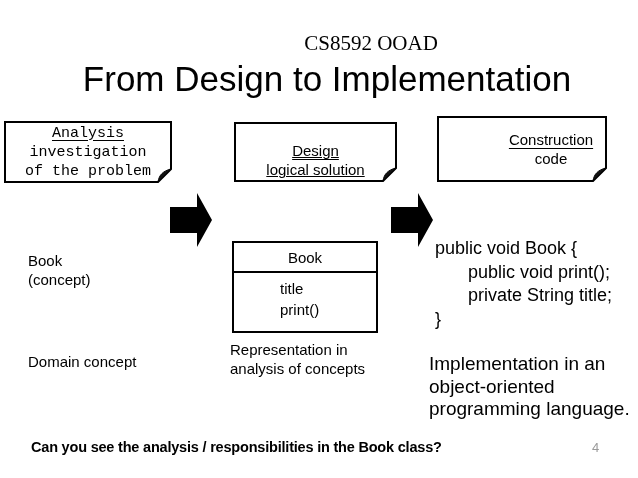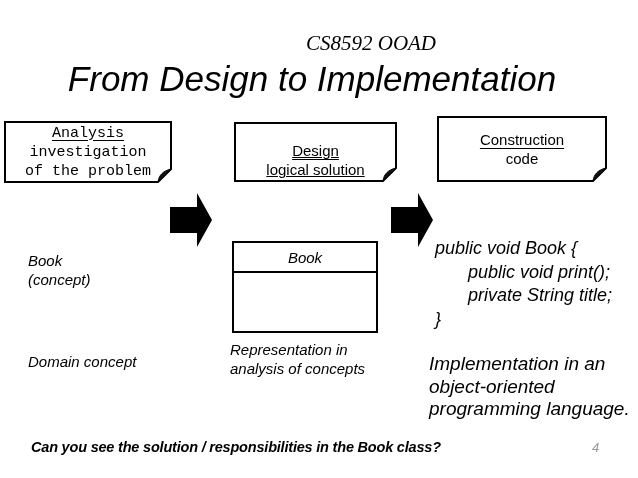--- a/index.html
+++ b/index.html
@@ -4,29 +4,29 @@
 <style>
   html, body { margin: 0; padding: 0; background: #e8e8e8; }
   .slide {
     position: relative;
     width: 638px; height: 478px;
     background: #ffffff;
     font-family: "Liberation Sans", sans-serif;
     color: #000000;
     overflow: hidden;
   }
-  .abs { position: absolute; font-style: italic; }
+  .abs { position: absolute; }
 
   .course-code {
     top: 31px; left: 371px; transform: translateX(-50%);
     font-family: "Liberation Serif", serif;
     font-size: 21px; white-space: nowrap;
   }
   .main-title {
-    top: 59px; left: 312px; transform: translateX(-50%);
+    top: 59px; left: 327px; transform: translateX(-50%);
     font-size: 35px; font-weight: 400; white-space: nowrap;
   }
 
   .note { position: absolute; }
   .note svg { position: absolute; left: 0; top: 0; }
   .note-text {
     position: relative; z-index: 1;
     width: 100%; height: 100%;
     display: flex; flex-direction: column;
     align-items: center; justify-content: center;
@@ -90,21 +90,21 @@
     <svg width="163" height="60" viewBox="0 0 163 60">
       <path d="M1,1 H162 V46 L149,59 H1 Z" fill="#ffffff" stroke="#000000" stroke-width="2"></path>
       <path d="M149,59 L162,46 C154,48 150,52 149,59 Z" fill="#111111" stroke="#000000" stroke-width="1"></path>
     </svg>
     <div class="note-text">
       <div class="note-heading">Design</div>
       <div>logical solution</div>
     </div>
   </div>
 
-  <div class="note" style="left:437px; top:116px; width:170px; height:66px;">
+  <div class="note" style="left:437px; top:116px; width:170px; height:66px;padding-left:29px;">
     <svg width="170" height="66" viewBox="0 0 170 66">
       <path d="M1,1 H169 V52 L156,65 H1 Z" fill="#ffffff" stroke="#000000" stroke-width="2"></path>
       <path d="M156,65 L169,52 C161,54 157,58 156,65 Z" fill="#111111" stroke="#000000" stroke-width="1"></path>
     </svg>
     <div class="note-text">
       <div class="note-heading">Construction</div>
       <div>code</div>
     </div>
   </div>
 
@@ -115,20 +115,24 @@
     <polygon points="0,14 27,14 27,0 42,27 27,54 27,40 0,40" fill="#000000"></polygon>
   </svg>
 
   <div class="abs concept-label">
     <div>Book</div>
     <div>(concept)</div>
   </div>
 
   <div class="abs uml-box">
     <div class="uml-name">Book</div>
+    <div class="uml-members">
+      <div>title</div>
+      <div>print()</div>
+    </div>
   </div>
 
   <div class="abs code">
     <div class="code-line">public void Book {</div>
     <div class="code-line code-indent">public void print();</div>
     <div class="code-line code-indent">private String title;</div>
     <div class="code-line">}</div>
   </div>
 
   <div class="abs caption-sm domain-caption">Domain concept</div>
@@ -137,16 +141,16 @@
     <div>Representation in</div>
     <div>analysis of concepts</div>
   </div>
 
   <div class="abs oop-caption">
     <div>Implementation in an</div>
     <div>object-oriented</div>
     <div>programming language.</div>
   </div>
 
-  <div class="abs footer-question">Can you see the solution / responsibilities in the Book class?</div>
+  <div class="abs footer-question">Can you see the analysis / responsibilities in the Book class?</div>
   <div class="abs page-number">4</div>
 
 </div>
 
 </body></html>

